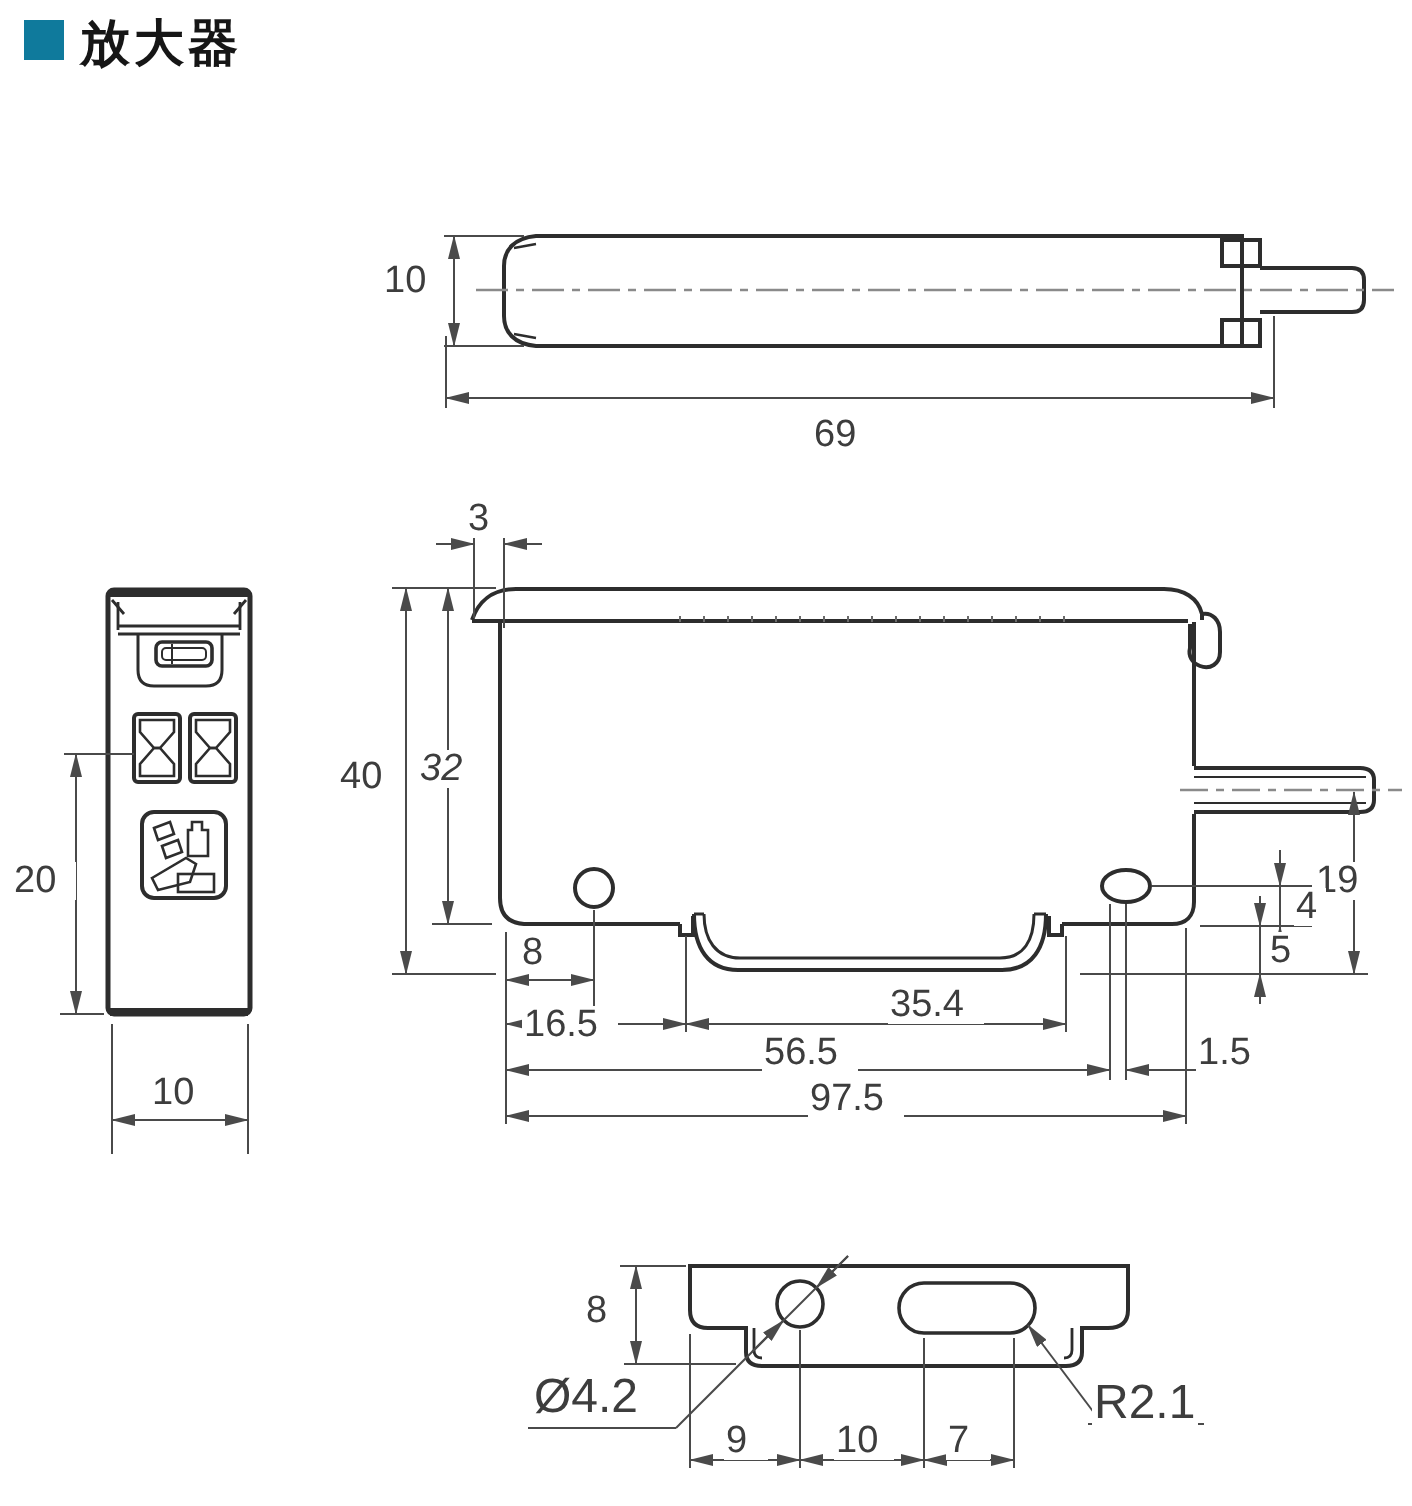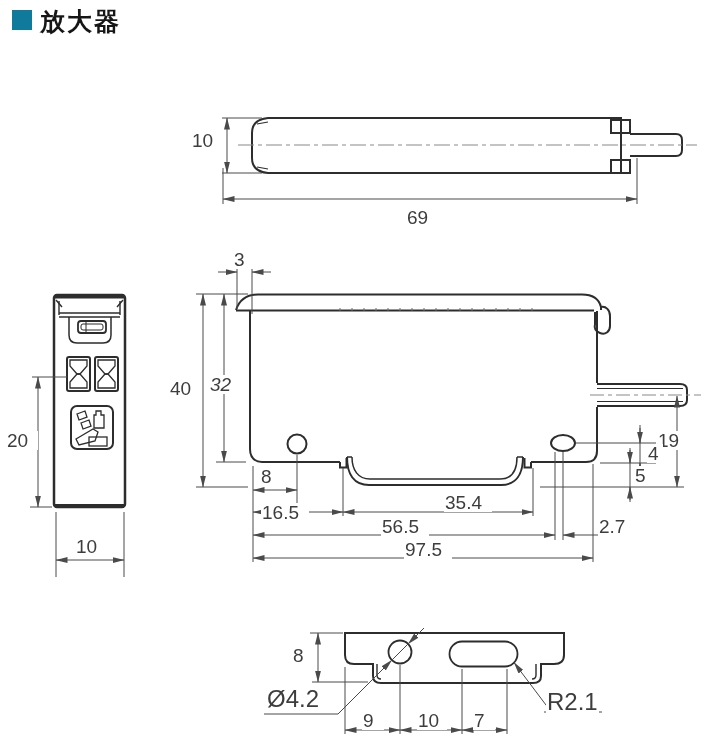--- a/index.html
+++ b/index.html
@@ -192,21 +192,21 @@
   <span class="dim" style="left:6px;top:431px;width:30px;">20</span>
   <span class="dim" style="left:75px;top:537px;width:30px;">10</span>
 
   <span class="dim" style="left:233px;top:250px;width:18px;">3</span>
   <span class="dim" style="left:169px;top:379px;width:30px;">40</span>
   <span class="dim" style="left:209px;top:375px;width:30px;font-style:italic;">32</span>
   <span class="dim" style="left:260px;top:467px;width:18px;">8</span>
   <span class="dim" style="left:261px;top:493px;width:46px;margin-top:10px;">16.5</span>
   <span class="dim" style="left:411px;top:493px;width:46px;margin-left:33px;">35.4</span>
   <span class="dim" style="left:381px;top:517px;width:46px;">56.5</span>
-  <span class="dim" style="left:598px;top:517px;width:34px;">2.7</span>
+  <span class="dim" style="left:598px;top:517px;width:34px;">1.5</span>
   <span class="dim" style="left:404px;top:540px;width:46px;">97.5</span>
   <span class="dim" style="left:657px;top:431px;width:30px;">19</span>
   <span class="dim" style="left:647px;top:444px;width:14px;">4</span>
   <span class="dim" style="left:634px;top:466px;width:14px;">5</span>
 
   <span class="dim" style="left:292px;top:646px;width:18px;">8</span>
   <span class="dim lg" style="left:266px;top:687px;">Ø4.2</span>
   <span class="dim lg" style="left:546px;top:690px;">R2.1</span>
   <span class="dim" style="left:362px;top:711px;width:20px;">9</span>
   <span class="dim" style="left:417px;top:711px;width:28px;">10</span>

